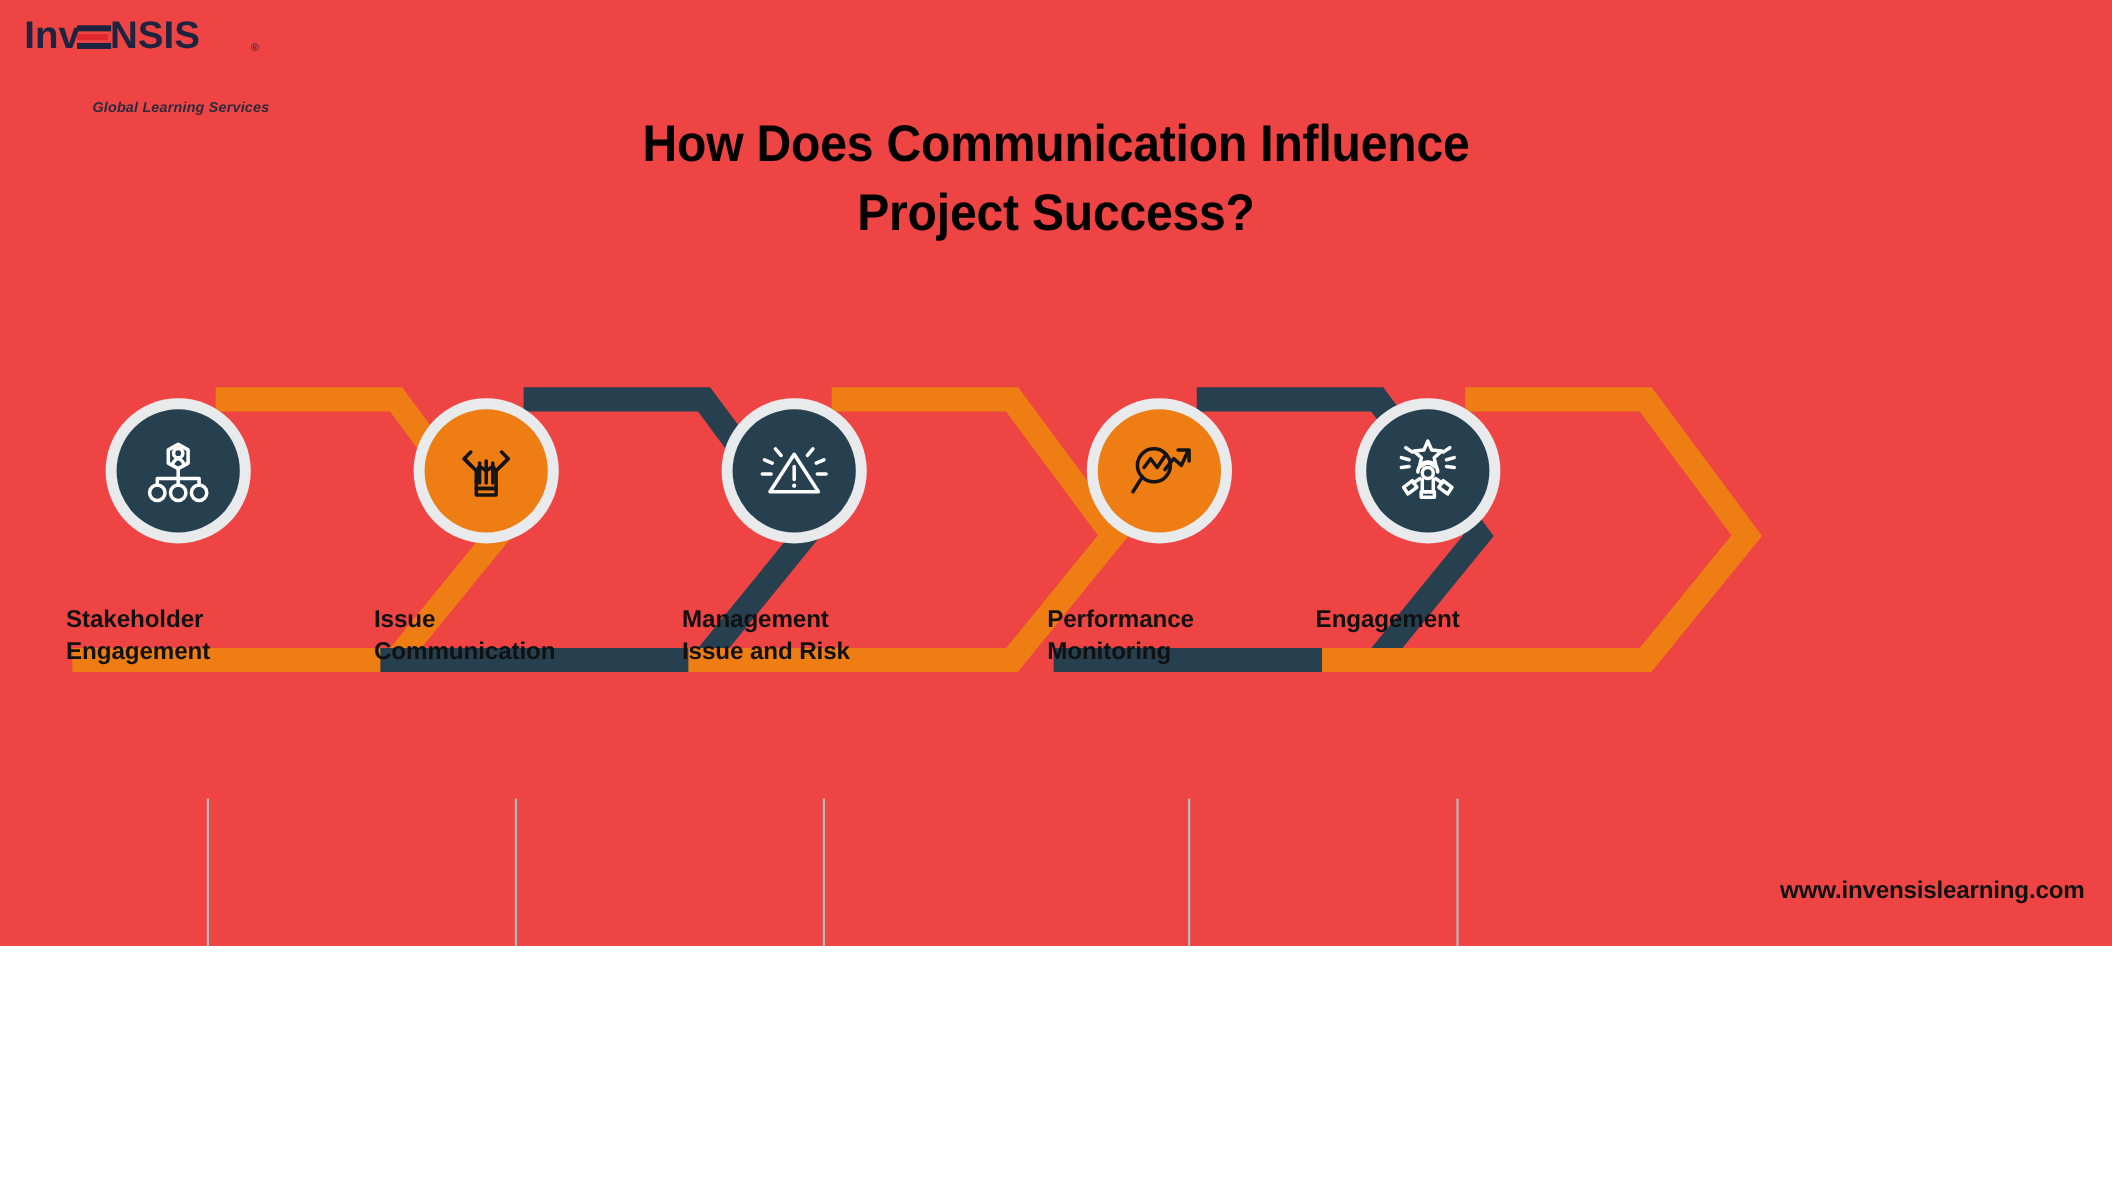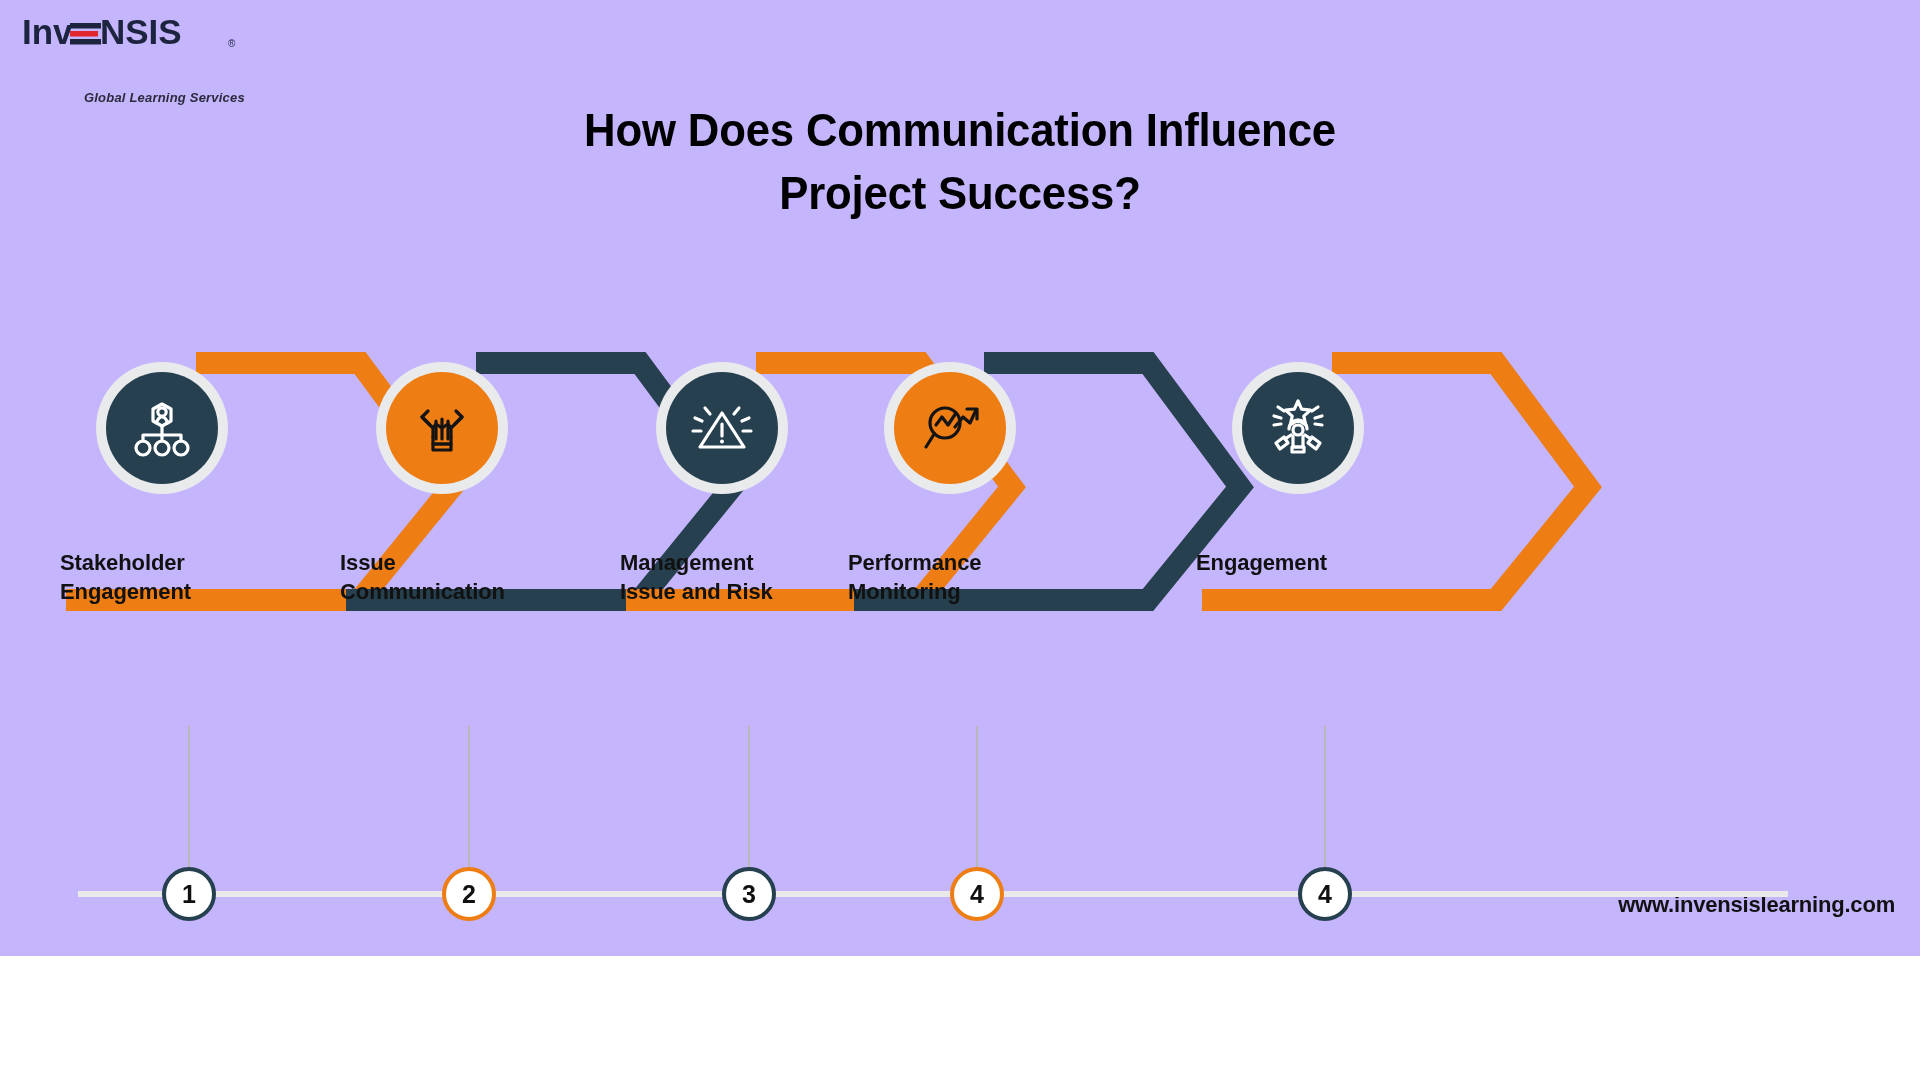--- a/index.html
+++ b/index.html
@@ -7,22 +7,22 @@
     margin: 0;
     padding: 0;
     background: #ffffff;
   }
   body {
     font-family: "Liberation Sans", sans-serif;
   }
   #stage {
     position: relative;
     width: 1920px;
-    height: 956px;
-    background: #c4b5fd;
+    height: 860px;
+    background: #ef4444;
     overflow: hidden;
   }
 
   
   #logo {
     position: absolute;
     left: 22px;
     top: 14px;
     width: 230px;
     height: 58px;
@@ -283,21 +283,21 @@
         </div>
         <div class="step-label">
           <div>Management</div>
           <div>Issue and Risk</div>
         </div>
         <div class="connector" style="left: 128px;"></div>
         <div class="num-circle" style="left: 102px;">
           <span>3</span>
         </div>
       </div>
-      <div class="step" style="left: 848px;">
+      <div class="step" style="left: 952px;">
         <svg class="chev-svg" viewBox="0 0 430 400">
           <path d="M136 8 L300 8 L392 132 L300 245 L136 245 L6 245" fill="none" stroke="#26404f" stroke-width="22" stroke-linejoin="miter" stroke-linecap="butt"></path>
           <path d="M6 245 L136 245" fill="none" stroke="#26404f" stroke-width="22"></path>
         </svg>
         <div class="icon-wrap">
           <div class="icon-disc orange">
             <svg width="66" height="66" viewBox="0 0 66 66">
               <circle cx="28" cy="28" r="15" fill="none" stroke="#141414" stroke-width="3.2" stroke-linecap="round" stroke-linejoin="round"></circle>
               <path fill="none" stroke="#141414" stroke-width="3.2" stroke-linecap="round" stroke-linejoin="round" d="M17.5 38.5 L9 52"></path>
               <path fill="none" stroke="#141414" stroke-width="3.2" stroke-linecap="round" stroke-linejoin="round" d="M19 30 L25 22 L31 30 L39 18"></path>

